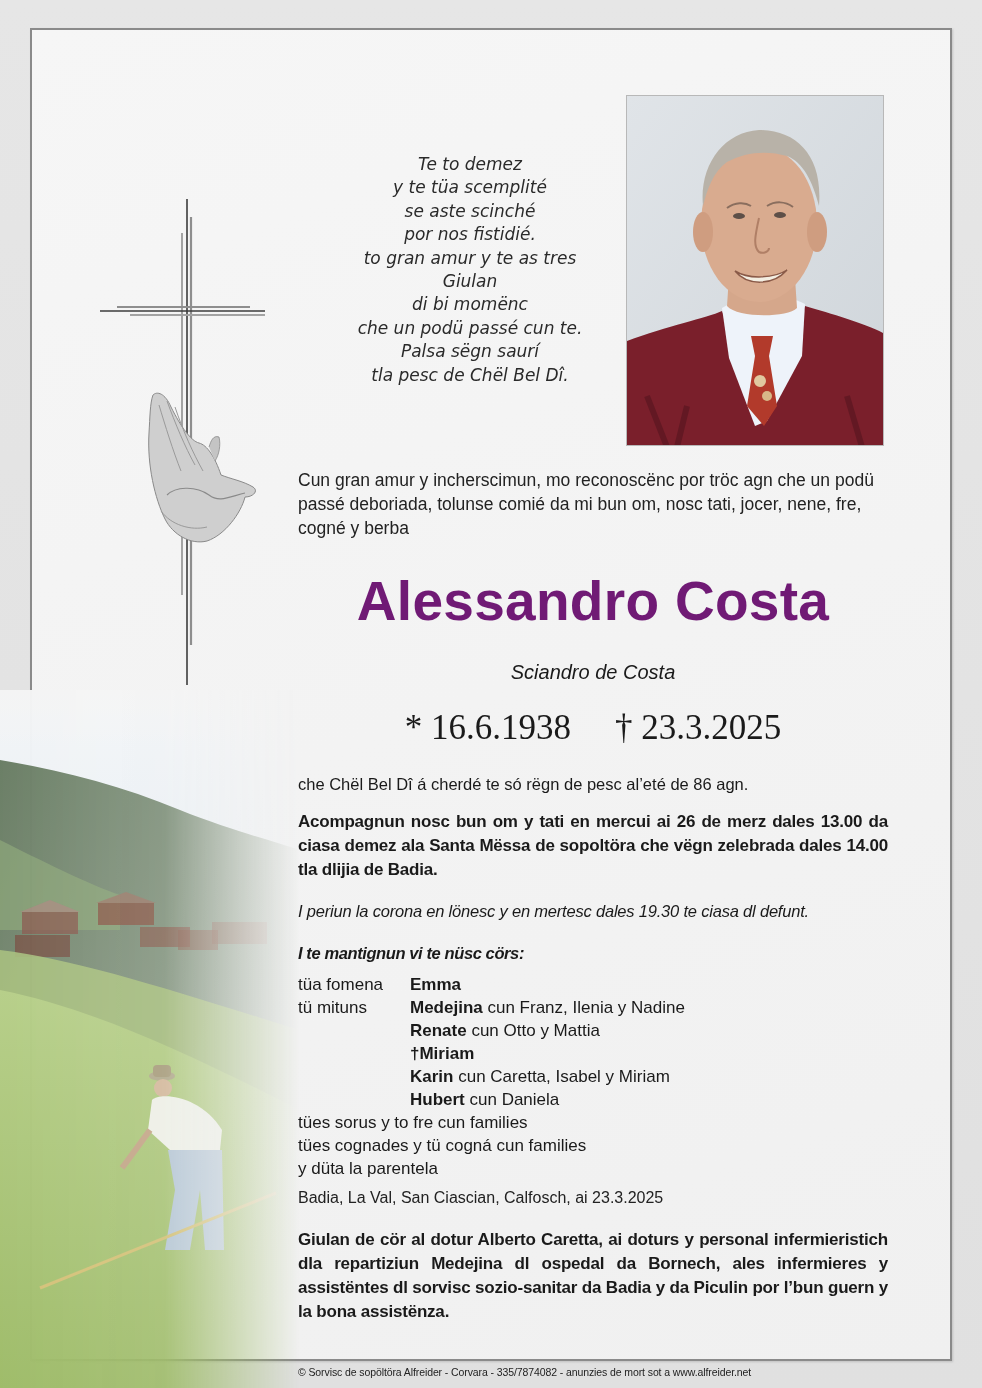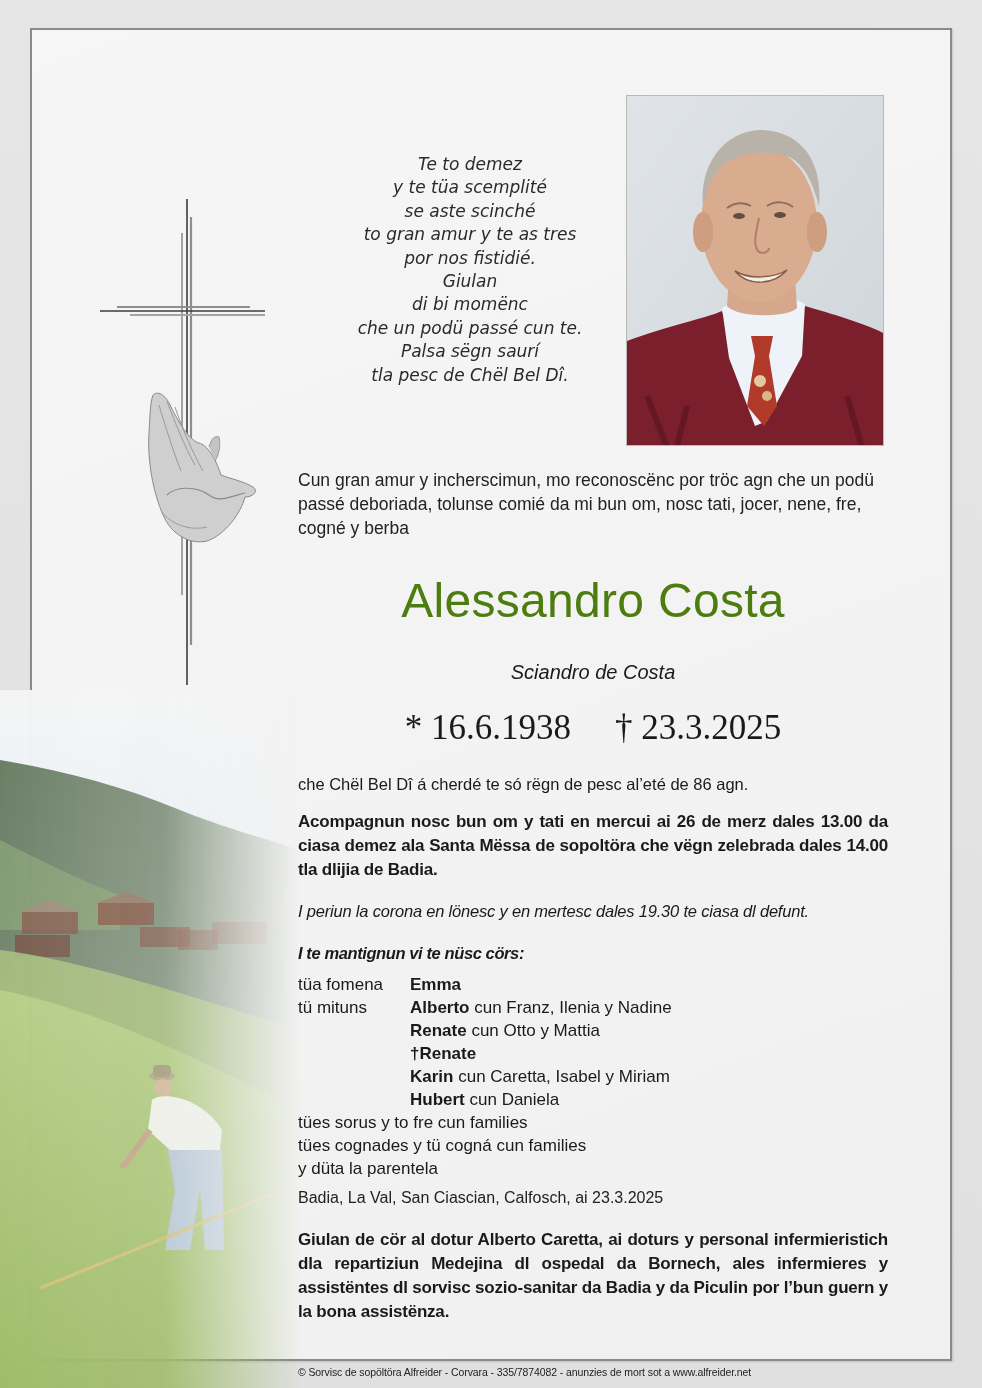--- a/index.html
+++ b/index.html
@@ -42,21 +42,21 @@
     font-style: italic; font-size: 17px; line-height: 23.4px; color: #2a2a2a;
     font-weight: 300;
   }
   .poem div { white-space: nowrap; }
   .intro {
     position: absolute; left: 298px; top: 468px; width: 590px;
     font-size: 17.5px; line-height: 24px; color: #222;
   }
   .name {
     position: absolute; left: 298px; top: 566px; width: 590px; text-align: center;
-    font-size: 48px; line-height: 70px; color: #4d7c0f; font-weight: 400;
+    font-size: 55px; line-height: 70px; color: #701a75; font-weight: 700;
     letter-spacing: 0.3px;
   }
   .nickname {
     position: absolute; left: 298px; top: 652px; width: 590px; text-align: center;
     font-style: italic; font-size: 20px; line-height: 40px; color: #1a1a1a;
   }
   .dates {
     position: absolute; left: 298px; top: 706px; width: 590px; text-align: center;
     font-family: "Liberation Serif", serif;
     font-size: 35px; line-height: 44px; color: #1a1a1a;
@@ -214,22 +214,22 @@
     <path d="M132,122 C128,140 126,150 132,156 C136,158 142,156 142,152" stroke="#b07f66" stroke-width="2" fill="none"></path>
 
     <path d="M108,175 C120,190 146,190 160,174 C148,182 122,184 108,175 Z" fill="#f3eee2" stroke="#8a5a48" stroke-width="1.5"></path>
   </svg>
 </div>
 
 <div class="poem">
   <div>Te to demez</div>
   <div>y te tüa scemplité</div>
   <div>se aste scinché</div>
+  <div>por nos fistidié.</div>
   <div>to gran amur y te as tres</div>
-  <div>por nos fistidié.</div>
   <div>Giulan</div>
   <div>di bi momënc</div>
   <div>che un podü passé cun te.</div>
   <div>Palsa sëgn saurí</div>
   <div>tla pesc de Chël Bel Dî.</div>
 </div>
 
 <p class="intro">Cun gran amur y incherscimun, mo reconoscënc por tröc agn che un podü passé deboriada, tolunse comié da mi bun om, nosc tati, jocer, nene, fre, cogné y berba</p>
 
 <h1 class="name">Alessandro Costa</h1>
@@ -243,29 +243,29 @@
 <p class="wake">I periun la corona en lönesc y en mertesc dales 19.30 te ciasa dl defunt.</p>
 
 <div class="mourners-title">I te mantignun vi te nüsc cörs:</div>
 <div class="mourners">
   <div class="m-row">
     <span class="m-rel">tüa fomena</span>
     <span class="m-name"><b>Emma</b><span></span></span>
   </div>
   <div class="m-row">
     <span class="m-rel">tü mituns</span>
-    <span class="m-name"><b>Alberto</b><span> cun Franz, Ilenia y Nadine</span></span>
+    <span class="m-name"><b>Medejina</b><span> cun Franz, Ilenia y Nadine</span></span>
   </div>
   <div class="m-row">
     <span class="m-rel"></span>
     <span class="m-name"><b>Renate</b><span> cun Otto y Mattia</span></span>
   </div>
   <div class="m-row">
     <span class="m-rel"></span>
-    <span class="m-name"><b>†Renate</b><span></span></span>
+    <span class="m-name"><b>†Miriam</b><span></span></span>
   </div>
   <div class="m-row">
     <span class="m-rel"></span>
     <span class="m-name"><b>Karin</b><span> cun Caretta, Isabel y Miriam</span></span>
   </div>
   <div class="m-row">
     <span class="m-rel"></span>
     <span class="m-name"><b>Hubert</b><span> cun Daniela</span></span>
   </div>
   <div class="m-row">

